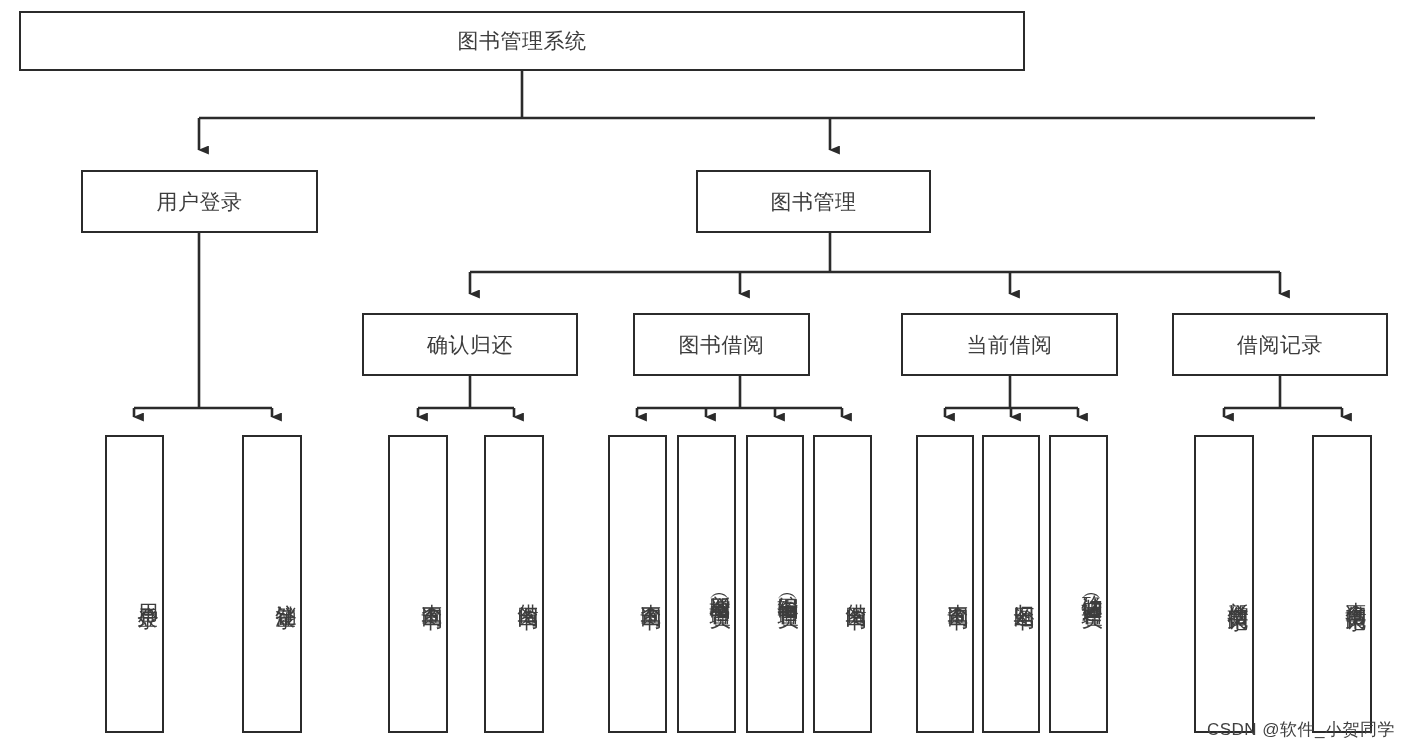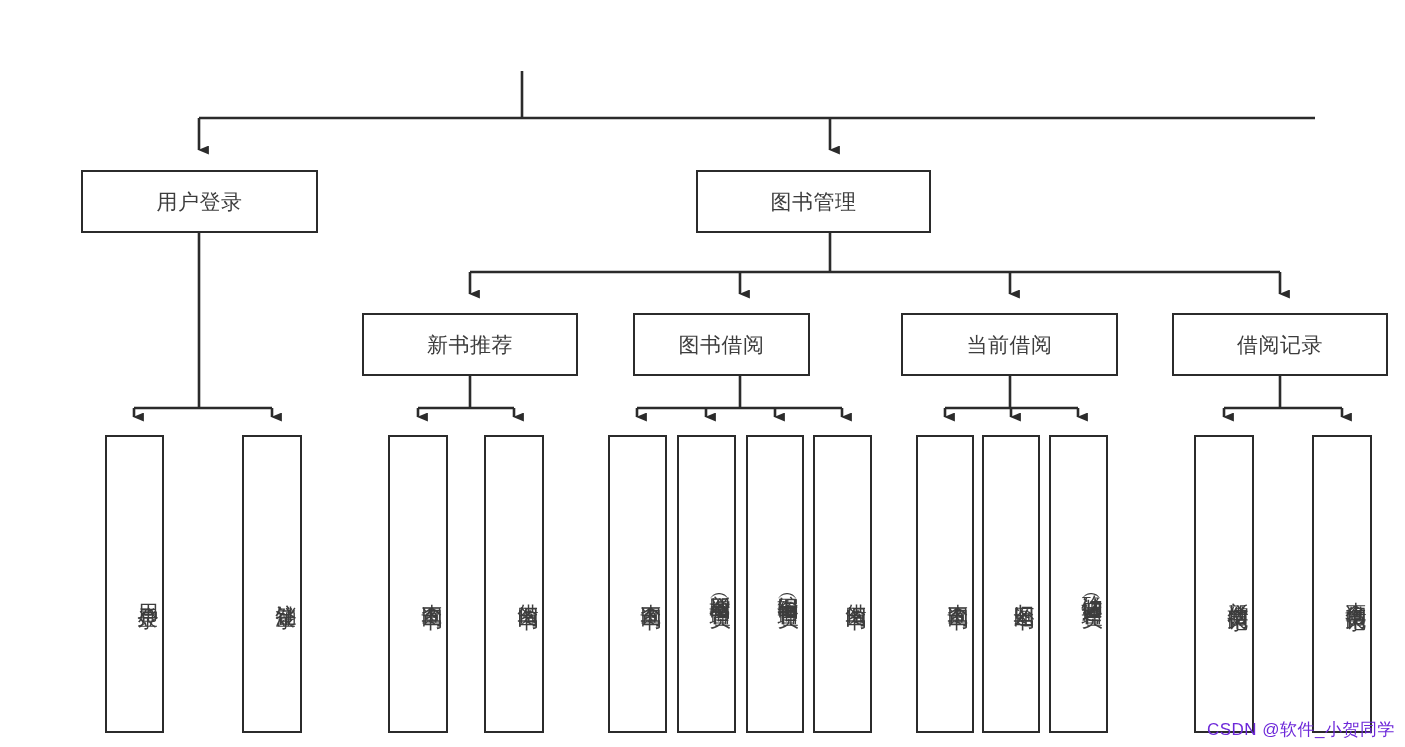--- a/index.html
+++ b/index.html
@@ -50,21 +50,21 @@
     letter-spacing: 2px;
   }
   .node.vert.topalign {
     padding-top: 6px;
   }
   .watermark {
     position: absolute;
     right: 10px;
     bottom: 6px;
     font-size: 17px;
-    color: #6d28d9;
+    color: #404040;
     letter-spacing: 0.5px;
     white-space: nowrap;
     pointer-events: none;
   }
 </style>
 </head>
 <body>
 
 <div id="canvas">
 
@@ -111,31 +111,34 @@
       <path d="M1011,408 L1011,417" marker-end="url(#arrow)"></path>
       <path d="M1078,408 L1078,417" marker-end="url(#arrow)"></path>
 
       <path d="M1280,376 L1280,408"></path>
       <path d="M1224,408 L1342,408"></path>
       <path d="M1224,408 L1224,417" marker-end="url(#arrow)"></path>
       <path d="M1342,408 L1342,417" marker-end="url(#arrow)"></path>
     </g>
   </svg>
 
+  <div class="node horiz" style="left:19px; top:11px; width:1006px; height:60px;">
+    <span>图书管理系统</span>
+  </div>
 
   <div class="node horiz" style="left:81px; top:170px; width:237px; height:63px;">
     <span>用户登录</span>
   </div>
 
   <div class="node horiz" style="left:696px; top:170px; width:235px; height:63px;">
     <span>图书管理</span>
   </div>
 
   <div class="node horiz" style="left:362px; top:313px; width:216px; height:63px;">
-    <span>新书推荐</span>
+    <span>确认归还</span>
   </div>
 
   <div class="node horiz" style="left:633px; top:313px; width:177px; height:63px;">
     <span>图书借阅</span>
   </div>
 
   <div class="node horiz" style="left:1172px; top:313px; width:216px; height:63px;">
     <span>借阅记录</span>
   </div>
 

